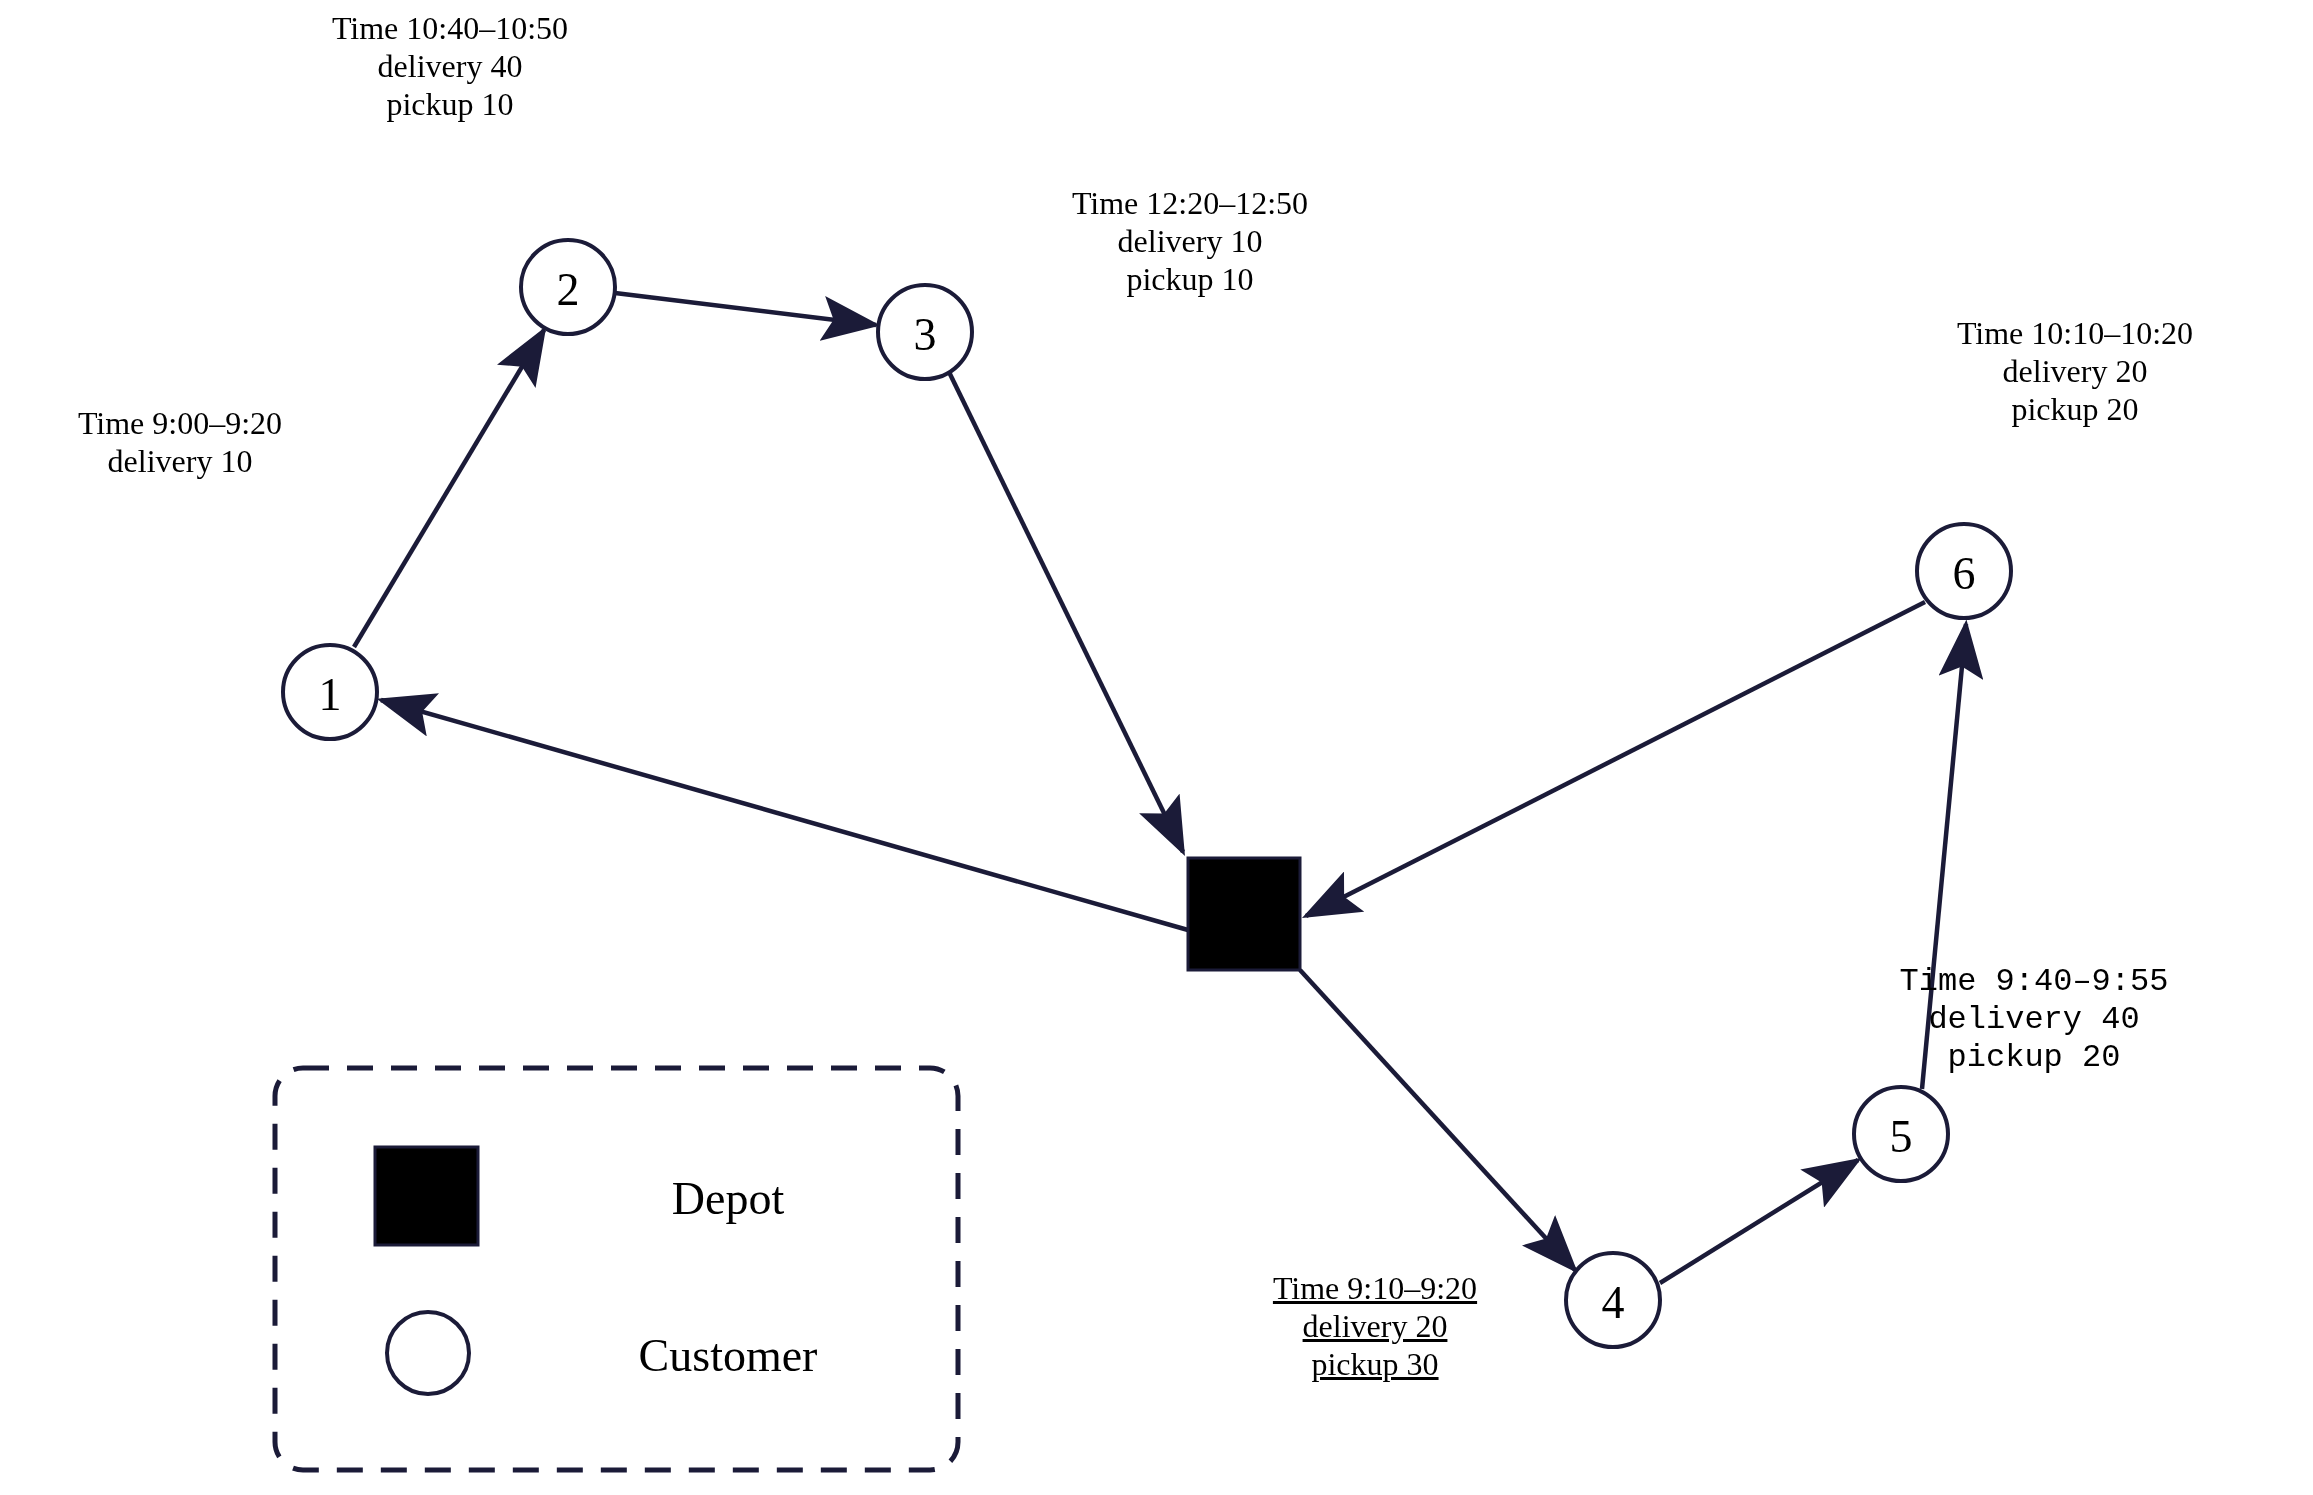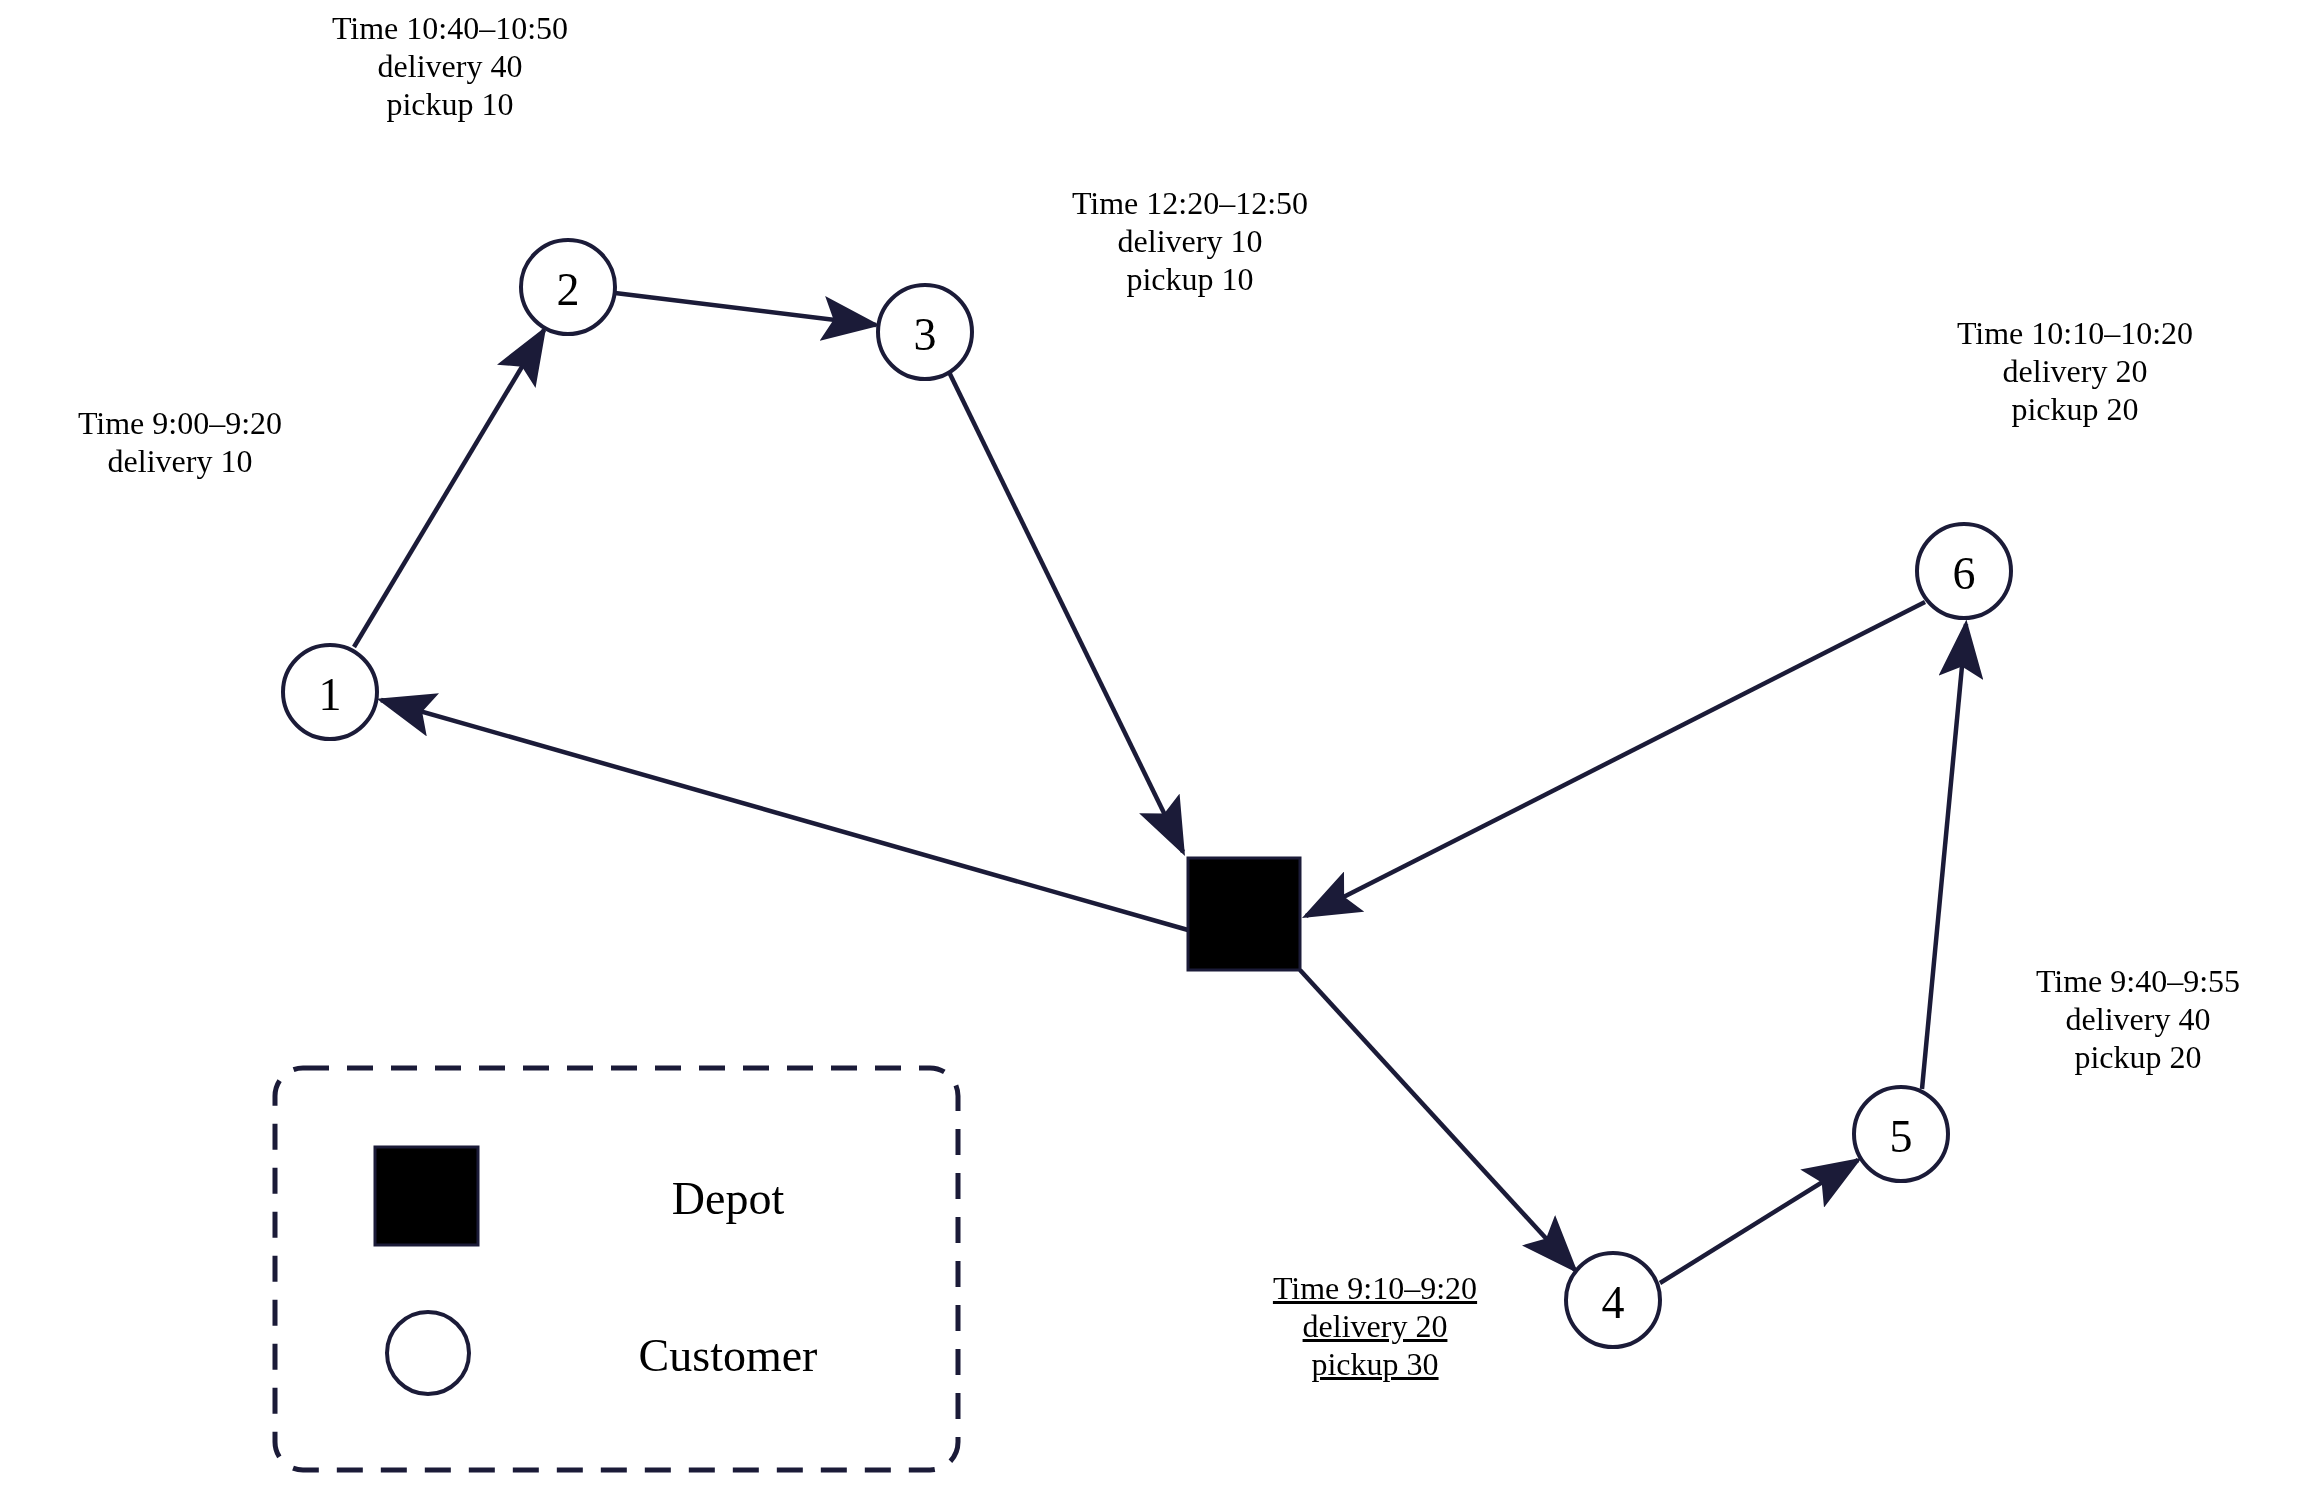--- a/index.html
+++ b/index.html
@@ -124,21 +124,21 @@
     <span class="ln">Time 9:00–9:20</span>
     <span class="ln">delivery 10</span>
   </div>
 
   <div class="info-block align-center" style="left:1860px; top:315px; width:430px;">
     <span class="ln">Time 10:10–10:20</span>
     <span class="ln">delivery 20</span>
     <span class="ln">pickup 20</span>
   </div>
 
-  <div class="info-block align-center" style="left:1968px; top:963px; width:340px;">
+  <div class="info-block align-center" style="left:1864px; top:963px; width:340px;font-family:Liberation Mono, monospace;">
     <span class="ln">Time 9:40–9:55</span>
     <span class="ln">delivery 40</span>
     <span class="ln">pickup 20</span>
   </div>
 
   <div class="info-block align-center" style="left:1195px; top:1270px; width:360px;text-decoration:underline;">
     <span class="ln">Time 9:10–9:20</span>
     <span class="ln">delivery 20</span>
     <span class="ln">pickup 30</span>
   </div>

